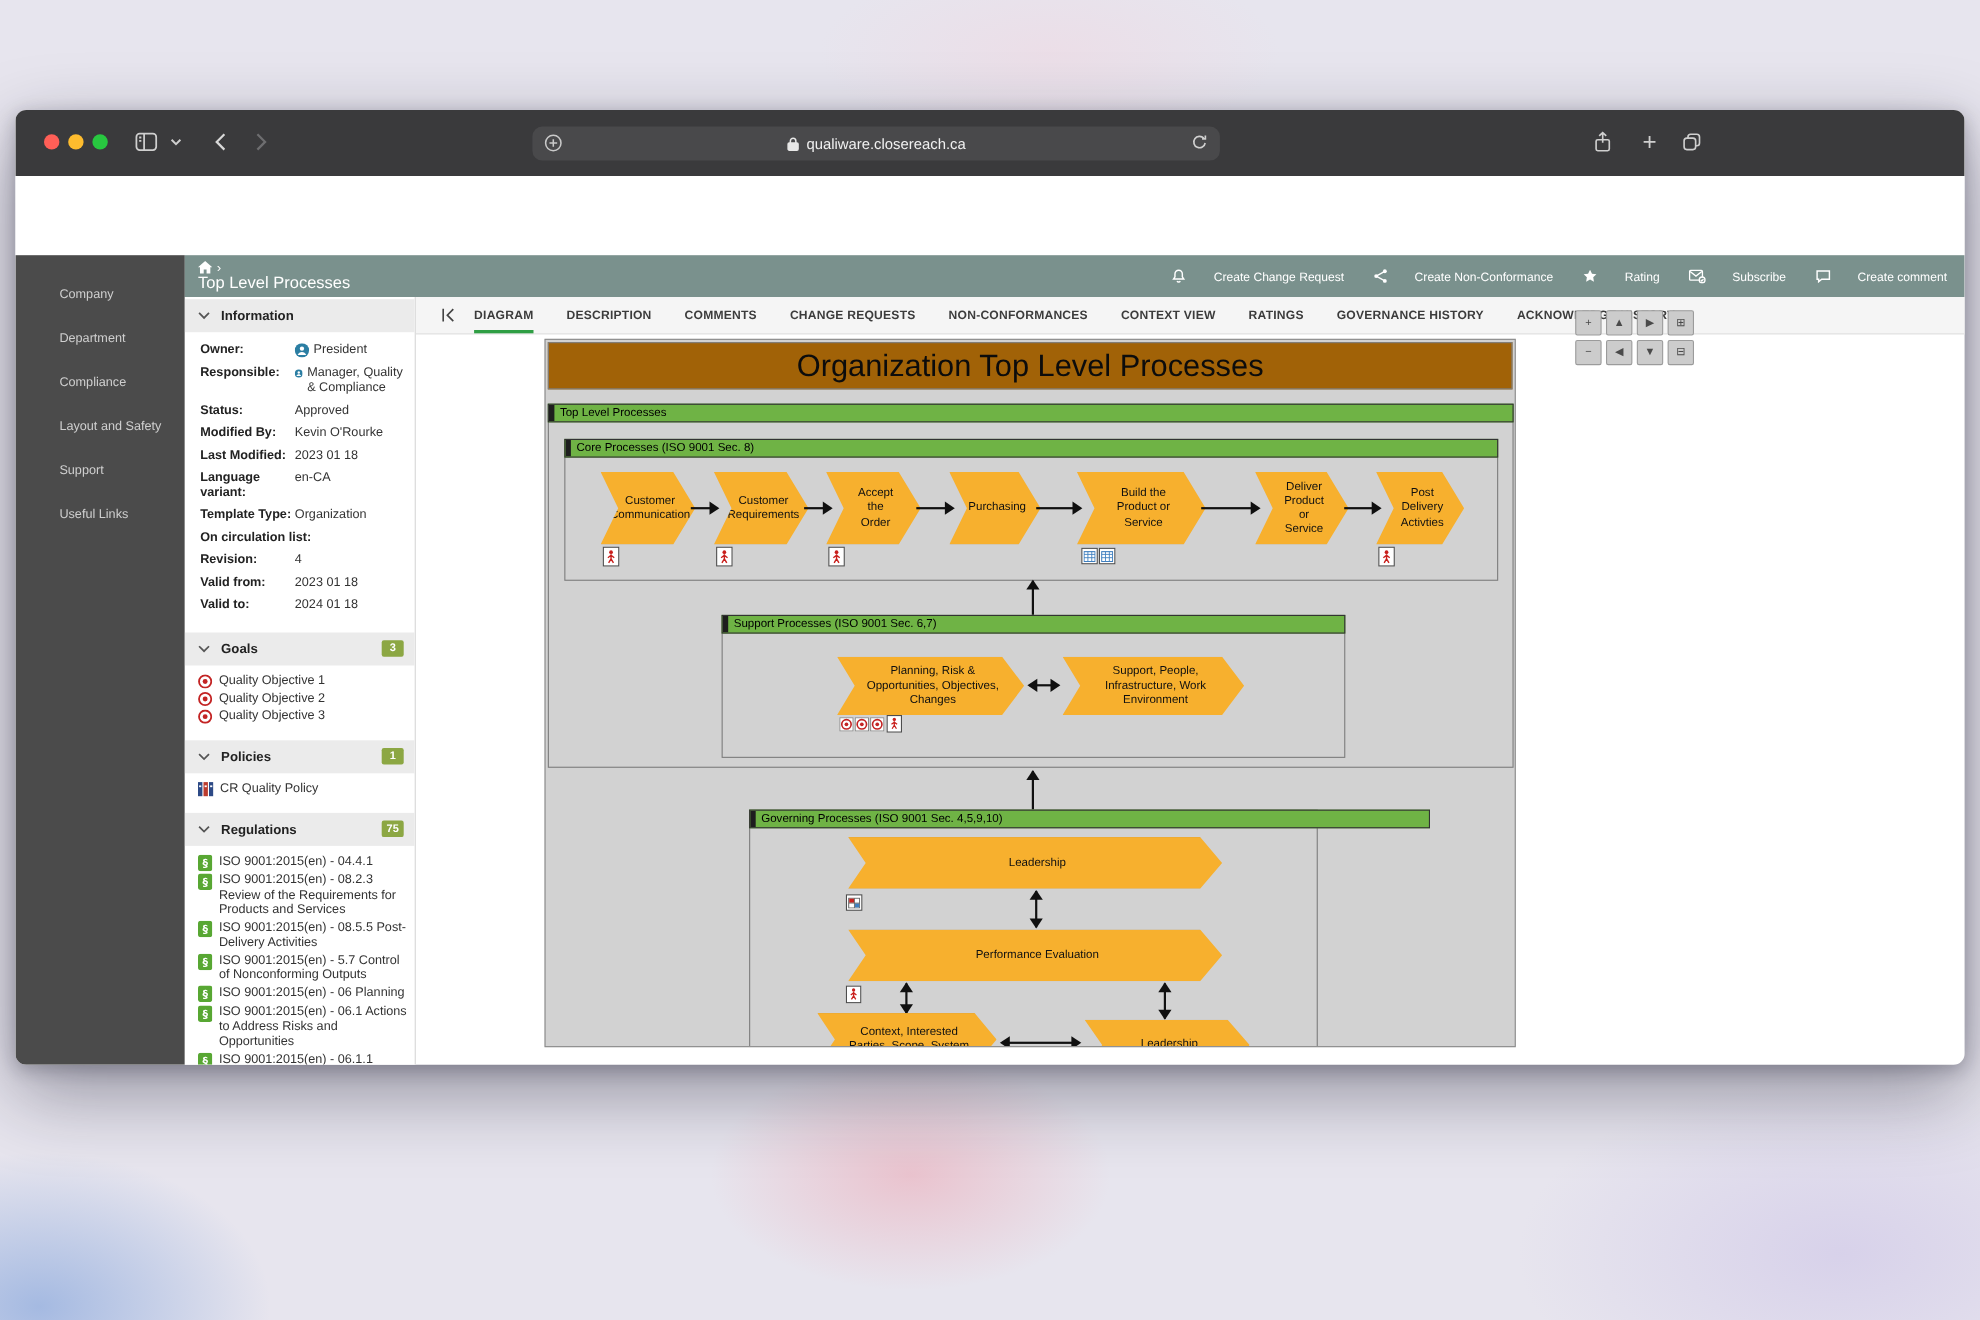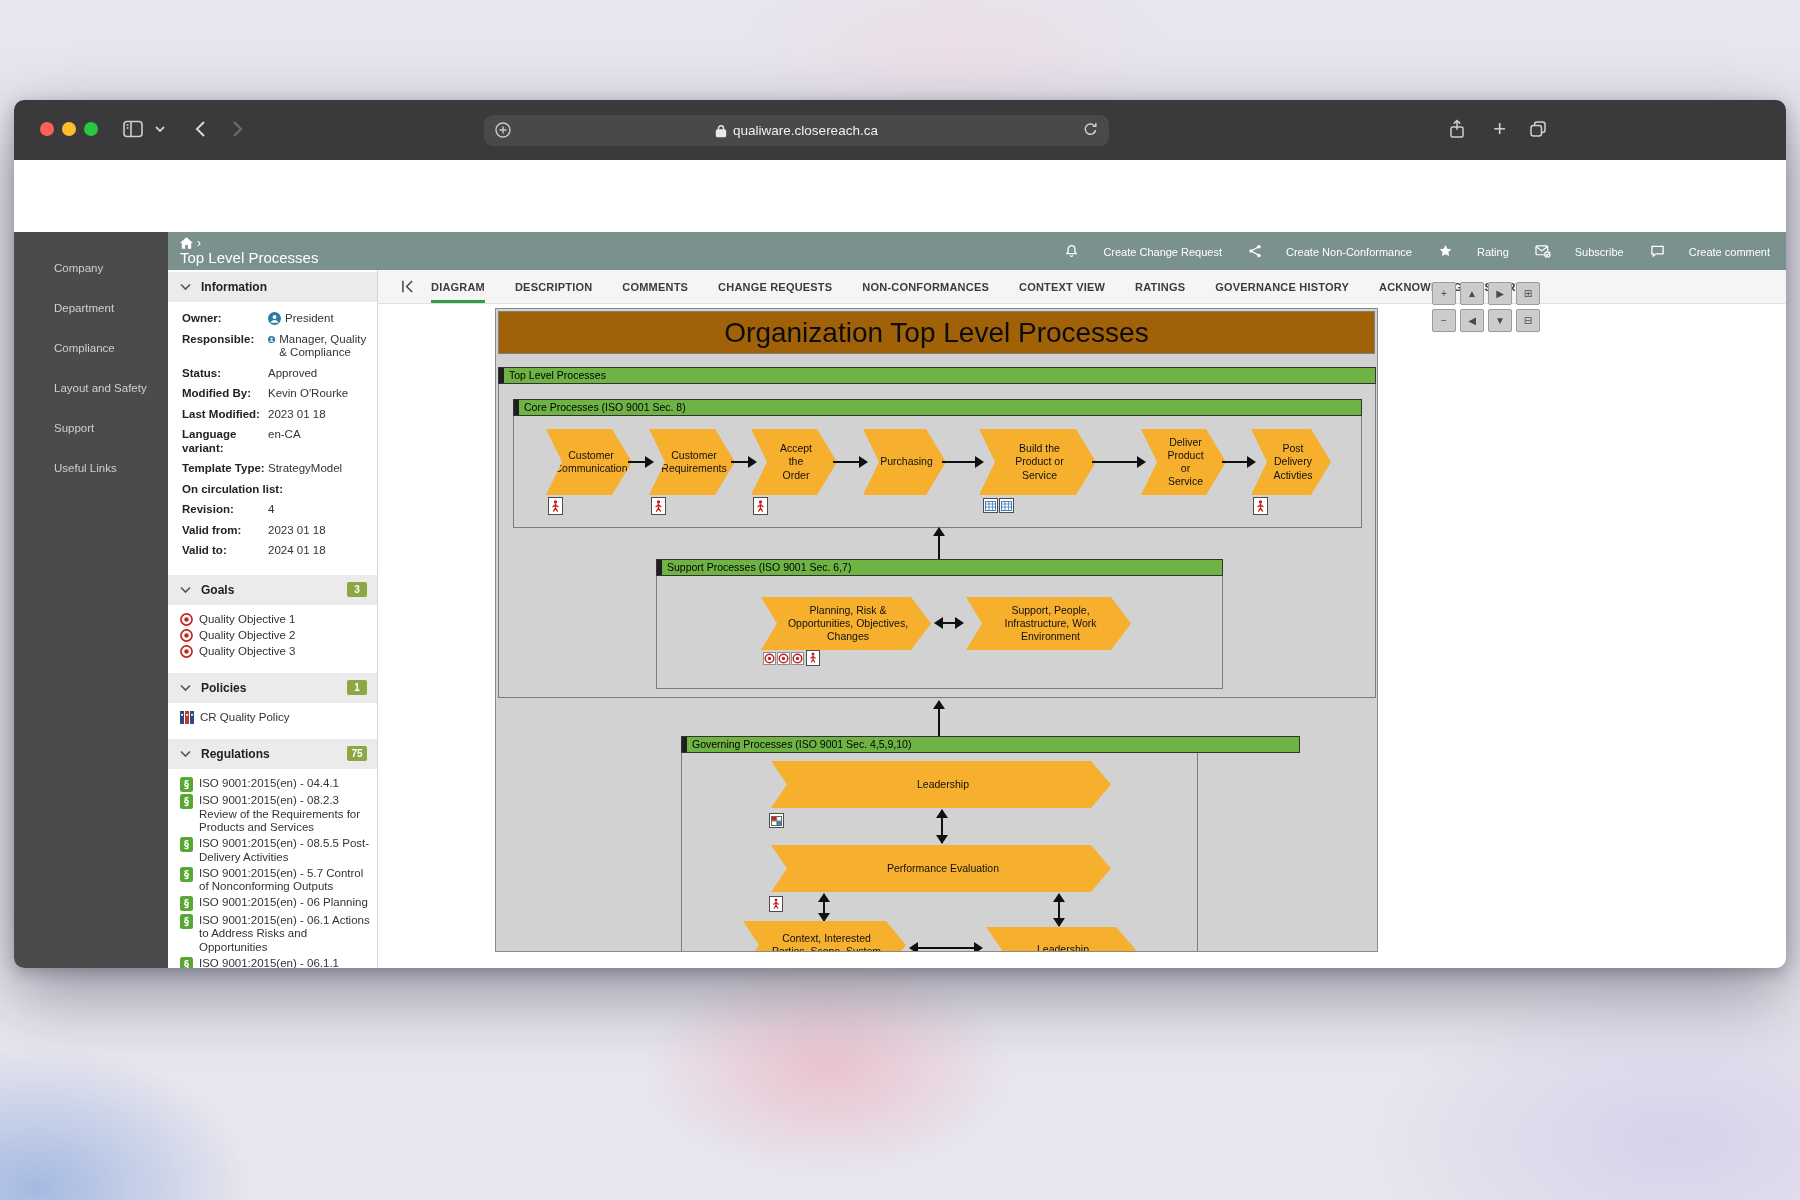--- a/index.html
+++ b/index.html
@@ -426,21 +426,21 @@
       <div class="irow">
             <span class="lbl">Last Modified:</span>
             <span class="val">2023 01 18</span>
           </div>
       <div class="irow">
             <span class="lbl">Language variant:</span>
             <span class="val">en-CA</span>
           </div>
       <div class="irow">
             <span class="lbl">Template Type:</span>
-            <span class="val">StrategyModel</span>
+            <span class="val">Organization</span>
           </div>
       <div class="irow">
             <span class="lbl" style="width:120px">On circulation list:</span>
             <span class="val"></span>
           </div>
       <div class="irow">
             <span class="lbl">Revision:</span>
             <span class="val">4</span>
           </div>
       <div class="irow">

